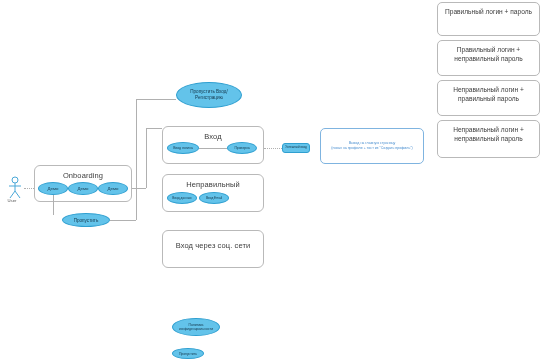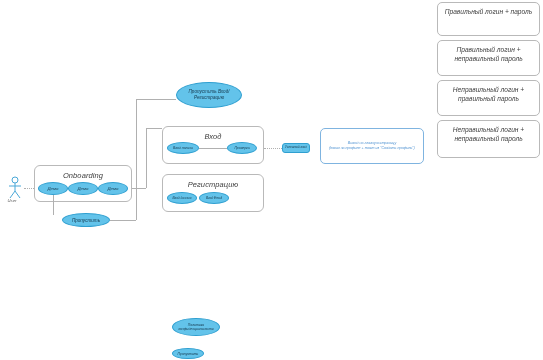--- a/index.html
+++ b/index.html
@@ -6,21 +6,21 @@
   body{
     width:543px;height:360px;
     background:#ffffff;
     font-family:"Liberation Sans","DejaVu Sans",sans-serif;
     overflow:hidden;
     position:relative;
   }
   #canvas{position:absolute;left:0;top:0;width:543px;height:360px;}
 
   
-  .abs{position:absolute;box-sizing:border-box;font-style:italic;}
+  .abs{position:absolute;box-sizing:border-box;}
 
   
   .group{
     border:1px solid #b9b9b9;
     border-radius:6px;
     background:#ffffff;
   }
   .group-title{
     position:absolute;left:0;right:0;top:5px;
     text-align:center;
@@ -165,29 +165,32 @@
   <div class="abs node-sm" style="left:282px;top:143px;width:28px;height:10px;font-size:3px;line-height:3.6px;">
     <span>Успешный вход</span>
   </div>
 
   <div class="abs note-box" style="left:320px;top:128px;width:104px;height:36px;">
     <div class="note-text">Выход на главную страницу</div>
     <div class="note-text" style="top:17px;">(показ на профиле + тост из "Создать профиль")</div>
   </div>
 
   <div class="abs group" style="left:162px;top:174px;width:102px;height:38px;">
-    <div class="group-title">Регистрацию</div>
+    <div class="group-title">Неправильный</div>
   </div>
   <div class="abs uc" style="left:167px;top:192px;width:30px;height:12px;font-size:3.2px;">
     <span>Ввод данных</span>
   </div>
   <div class="abs uc" style="left:199px;top:192px;width:30px;height:12px;font-size:3.2px;">
     <span>Ввод Email</span>
   </div>
 
+  <div class="abs group" style="left:162px;top:230px;width:102px;height:38px;">
+    <div class="group-title" style="top:10px;">Вход через соц. сети</div>
+  </div>
 
   <div class="abs uc" style="left:172px;top:318px;width:48px;height:18px;font-size:3.4px;line-height:4.4px;">
     <span>Политика конфиденциальности</span>
   </div>
   <div class="abs uc" style="left:172px;top:348px;width:32px;height:11px;font-size:3.4px;">
     <span>Пропустить</span>
   </div>
 
   <div class="abs case-box" style="left:437px;top:2px;width:103px;height:34px;">
     <div class="case-label">Правильный логин + пароль</div>

